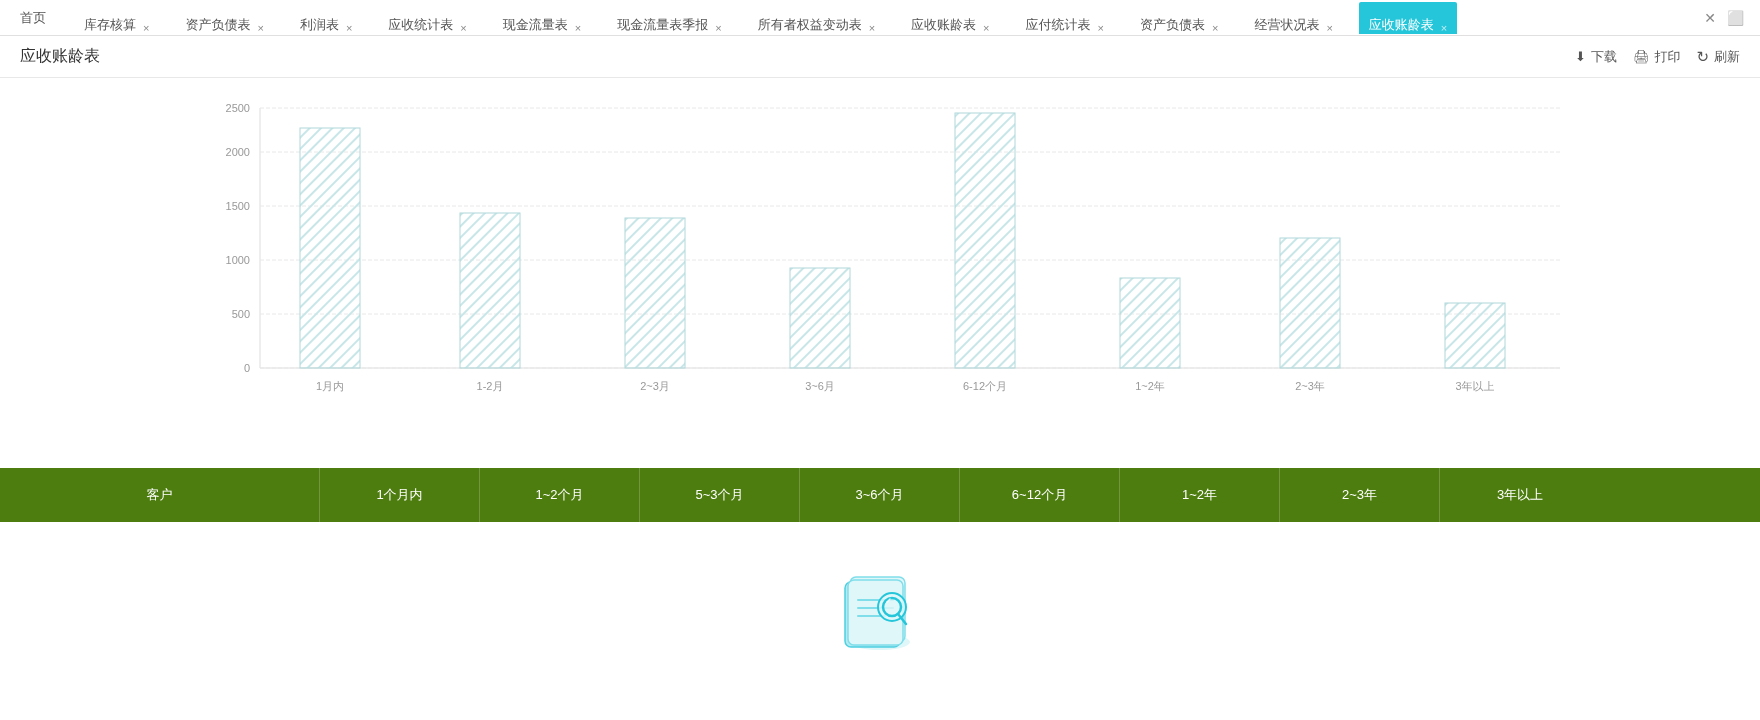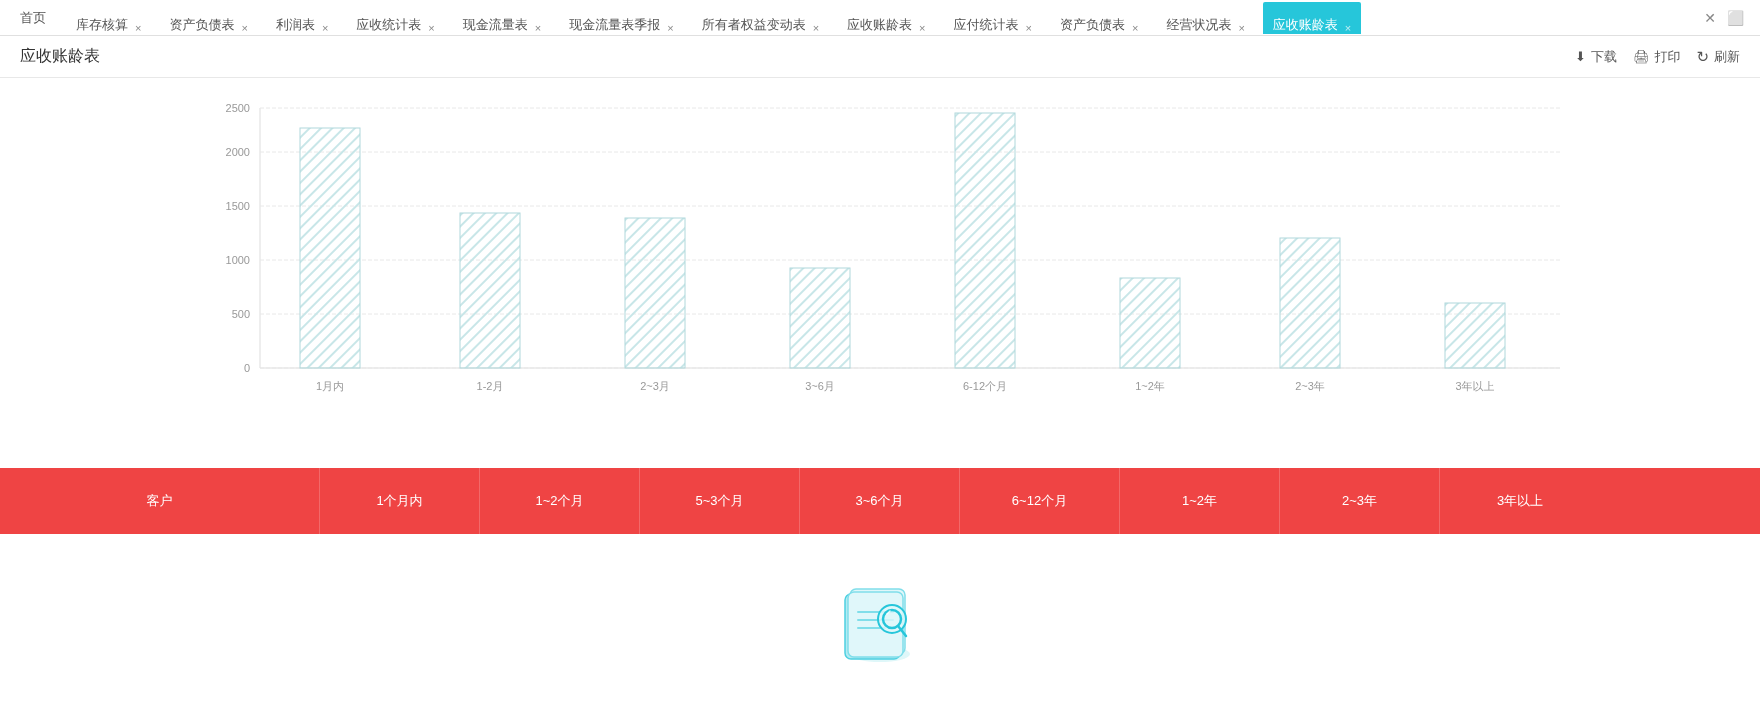--- a/index.html
+++ b/index.html
@@ -6,21 +6,21 @@
     body { font-family: "Microsoft YaHei", "PingFang SC", sans-serif; font-size: 13px; background: #f5f5f5; color: #333; overflow: hidden; }
 
     
     .tab-bar {
       display: flex;
       align-items: center;
       background: #fff;
       border-bottom: 1px solid #e0e0e0;
       height: 36px;
       padding: 0 8px;
-      gap: 8px;
+      gap: 16px;
       overflow: hidden;
     }
     .tab-item {
       display: flex;
       align-items: flex-end;
       padding: 0 10px;
       height: 32px;
       cursor: pointer;
       white-space: nowrap;
       font-size: 13px;
@@ -99,24 +99,24 @@
 
     
     .chart-area {
       padding: 20px 40px;
       background: #fff;
       height: 390px;
     }
 
     
     .table-header {
-      background: #ef4444;
+      background: #4d7c0f;
       display: grid;
       grid-template-columns: 2fr 1fr 1fr 1fr 1fr 1fr 1fr 1fr 1fr 1fr;
-      height: 66px;
+      height: 54px;
     }
     .th-cell {
       display: flex;
       align-items: center;
       justify-content: center;
       color: #fff;
       font-size: 13px;
       font-weight: 500;
       border-right: 1px solid rgba(255,255,255,0.2);
     }

